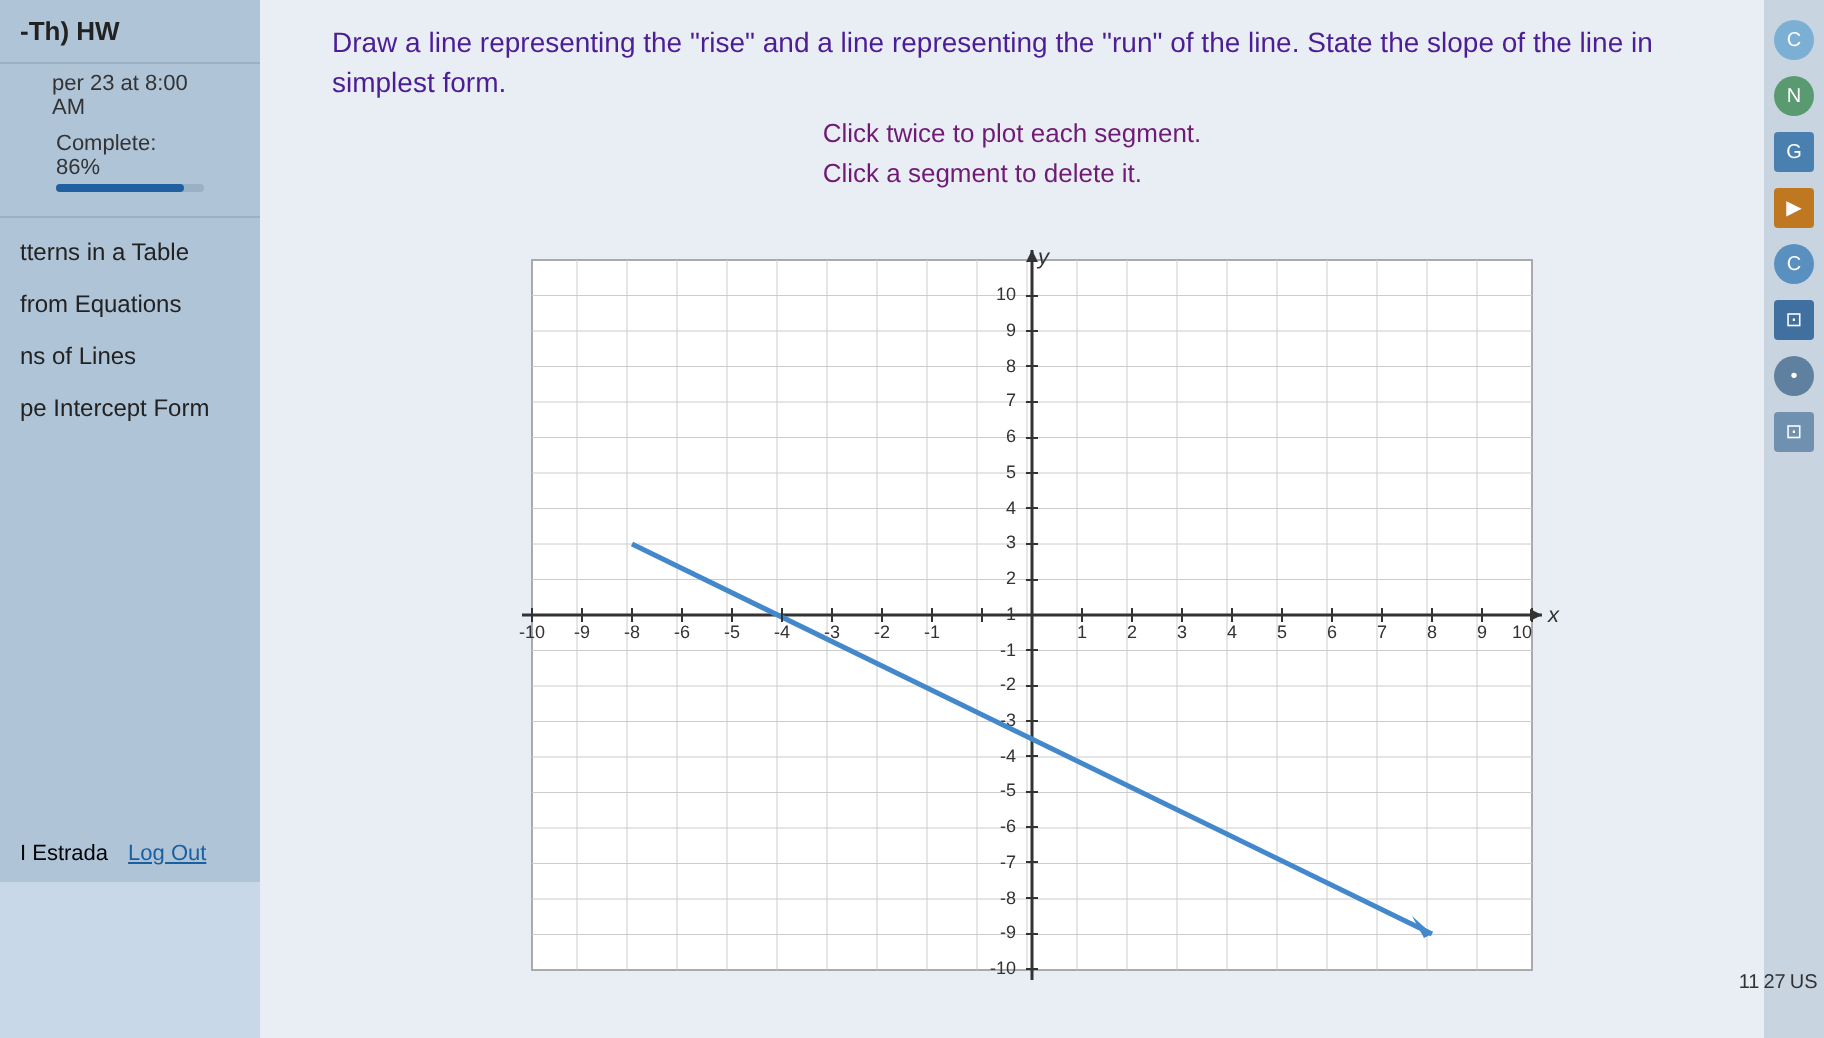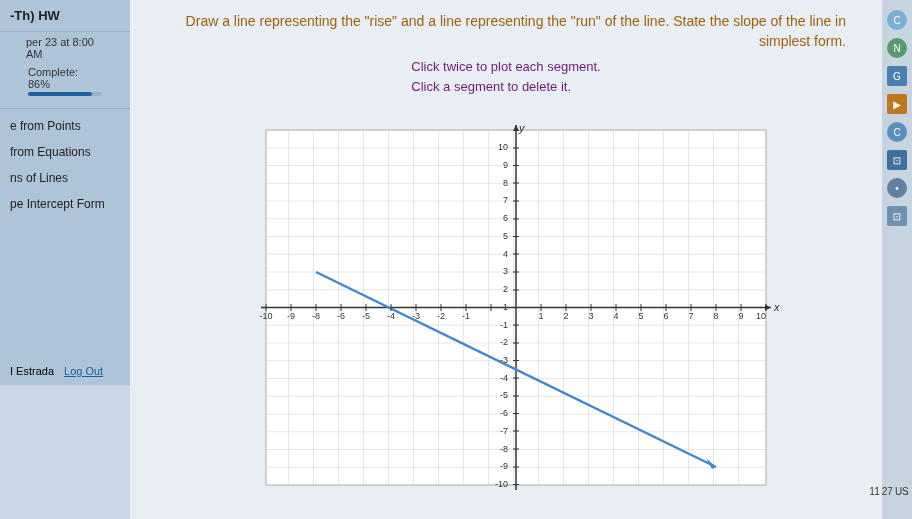--- a/index.html
+++ b/index.html
@@ -9,21 +9,21 @@
       background: #c8d8e8;
       font-family: Arial, sans-serif;
       overflow: hidden;
       display: flex;
     }
 
     
     .sidebar {
       width: 130px;
       background: #b0c4d8;
-      height: 385px;
+      height: 441px;
       display: flex;
       flex-direction: column;
       flex-shrink: 0;
     }
 
     .sidebar-header {
       padding: 8px 10px;
       font-size: 13px;
       font-weight: bold;
       color: #222;
@@ -96,22 +96,22 @@
       flex: 1;
       background: #e8eef4;
       padding: 12px 20px;
       display: flex;
       flex-direction: column;
       align-items: center;
     }
 
     .instruction-text {
       font-size: 14px;
-      color: #a16207;
-      text-align: right;
+      color: #4c1d95;
+      text-align: left;
       max-width: 680px;
       width: 100%;
       margin-bottom: 6px;
       line-height: 1.4;
     }
 
     .click-instructions {
       font-size: 13px;
       color: #701a75;
       margin-bottom: 24px;
@@ -177,21 +177,21 @@
   <div class="sidebar-subheader">per 23 at 8:00 AM</div>
   <div class="sidebar-progress">
     <span>Complete: 86%</span>
     <div class="progress-bar-outer">
       <div class="progress-bar-inner"></div>
     </div>
   </div>
   <div class="sidebar-divider"></div>
 
   <div class="sidebar-item">
-    <span>e from Points</span>
+    <span>tterns in a Table</span>
   </div>
   <div class="sidebar-item">
     <span>from Equations</span>
   </div>
   <div class="sidebar-item">
     <span>ns of Lines</span>
   </div>
   <div class="sidebar-item">
     <span>pe Intercept Form</span>
   </div>

